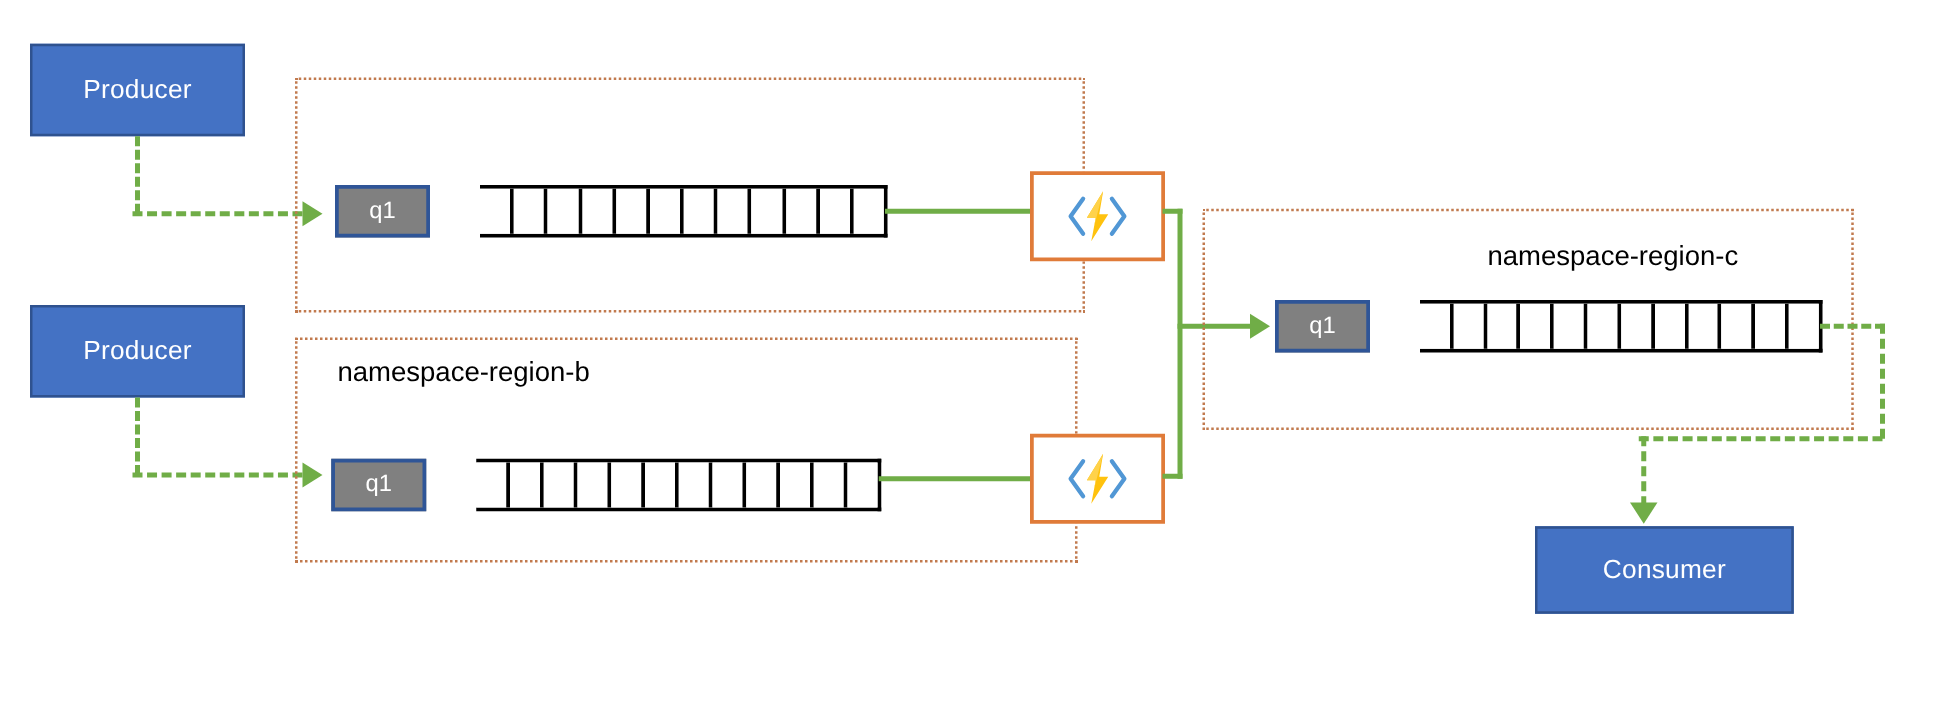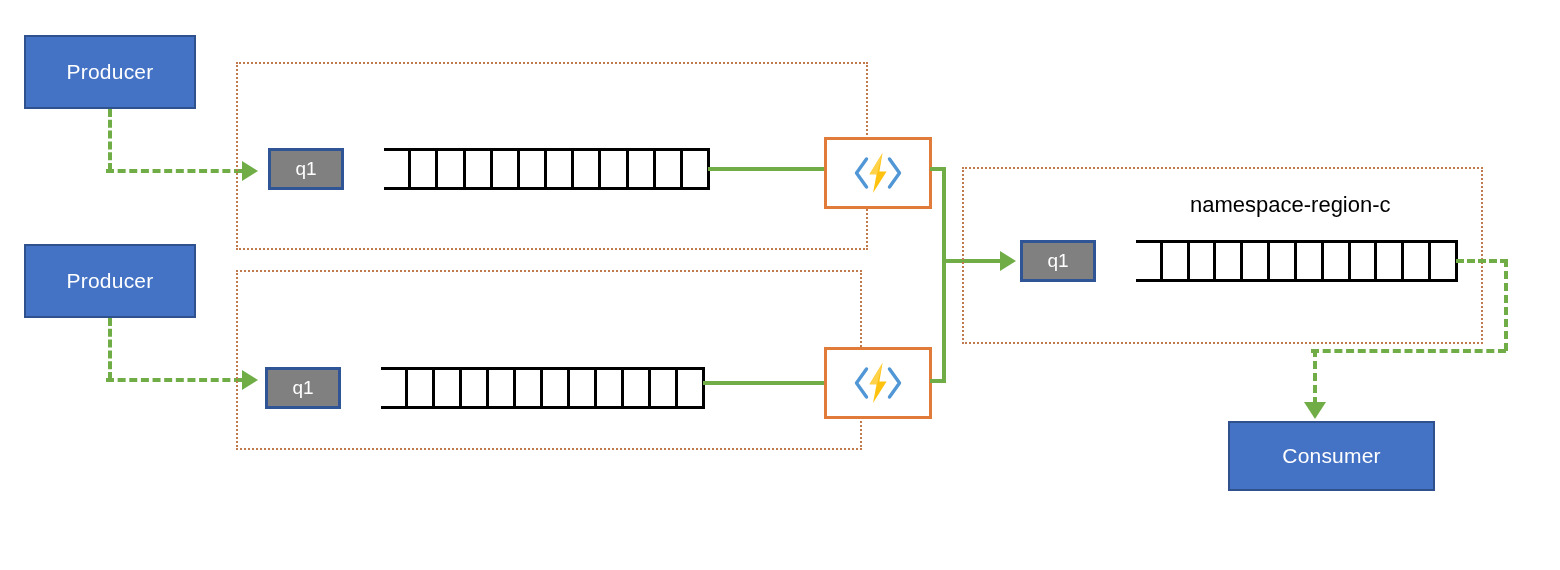--- a/index.html
+++ b/index.html
@@ -159,20 +159,21 @@
       <div class="q-cell"></div>
       <div class="q-cell"></div>
       <div class="q-cell"></div>
       <div class="q-cell"></div>
     </div>
   </div>
 
   <div class="seg seg-h" style="left:708px;top:167px;width:118px;"></div>
 
   <div class="namespace" style="left:236px;top:270px;width:626px;height:180px;"></div>
+  <div class="ns-label" style="left:270px;top:285px;">namespace-region-b</div>
 
   <div class="queue" style="left:265px;top:367px;width:440px;height:42px;">
     <div class="q-head" style="width:76px;">
       <span>q1</span>
     </div>
     <div class="q-cells">
       <div class="q-cell"></div>
       <div class="q-cell"></div>
       <div class="q-cell"></div>
       <div class="q-cell"></div>

